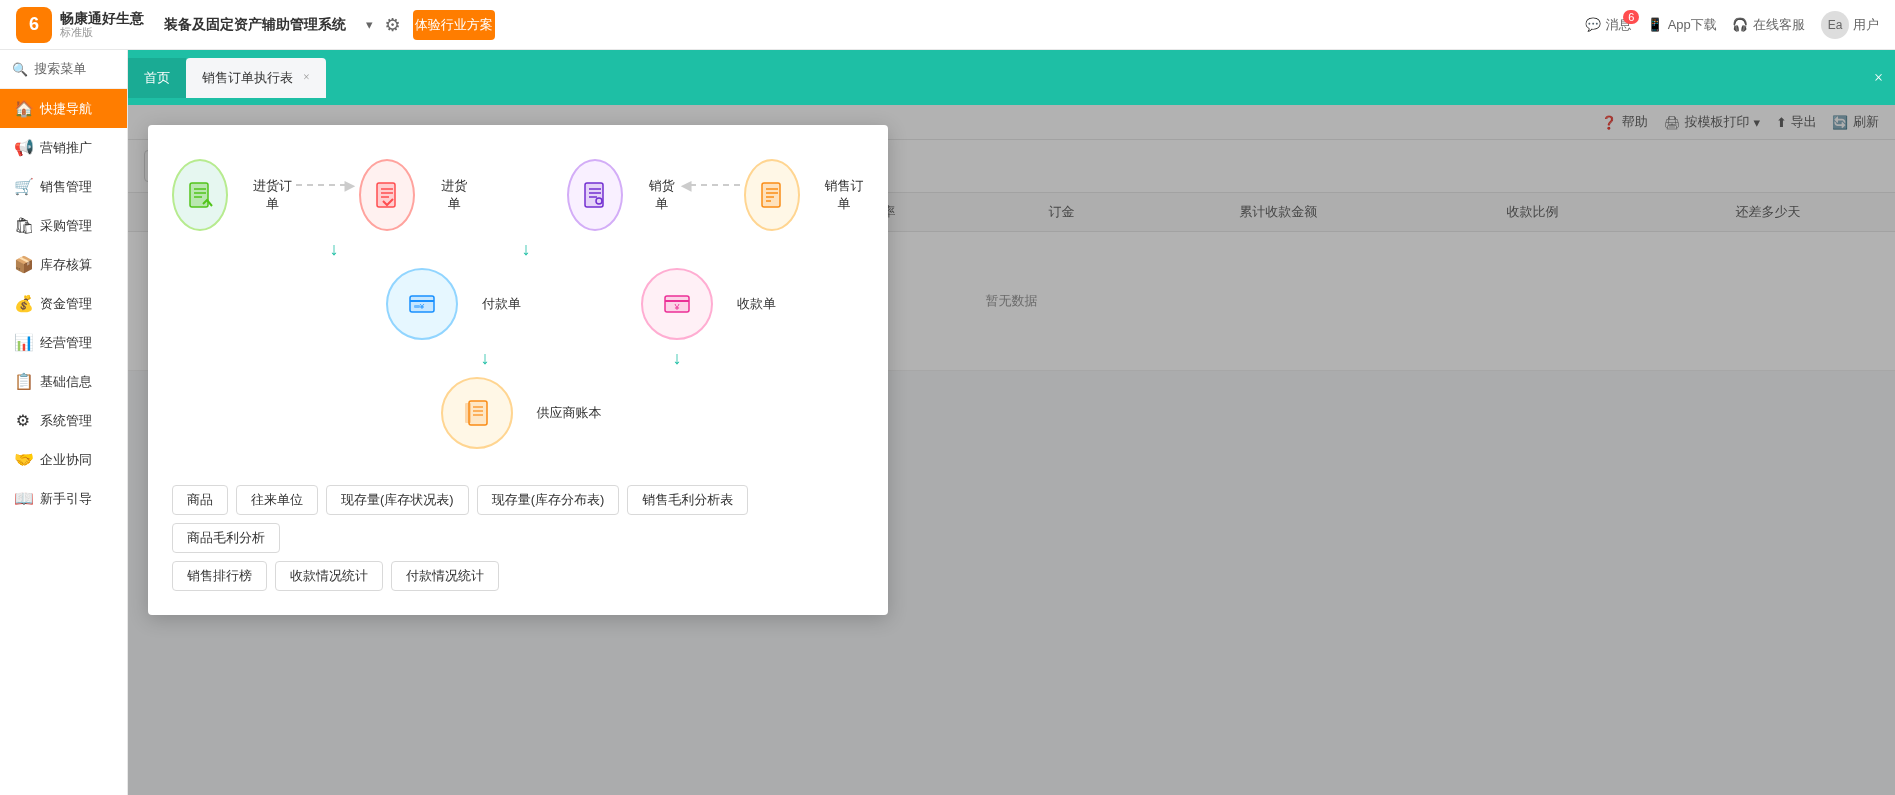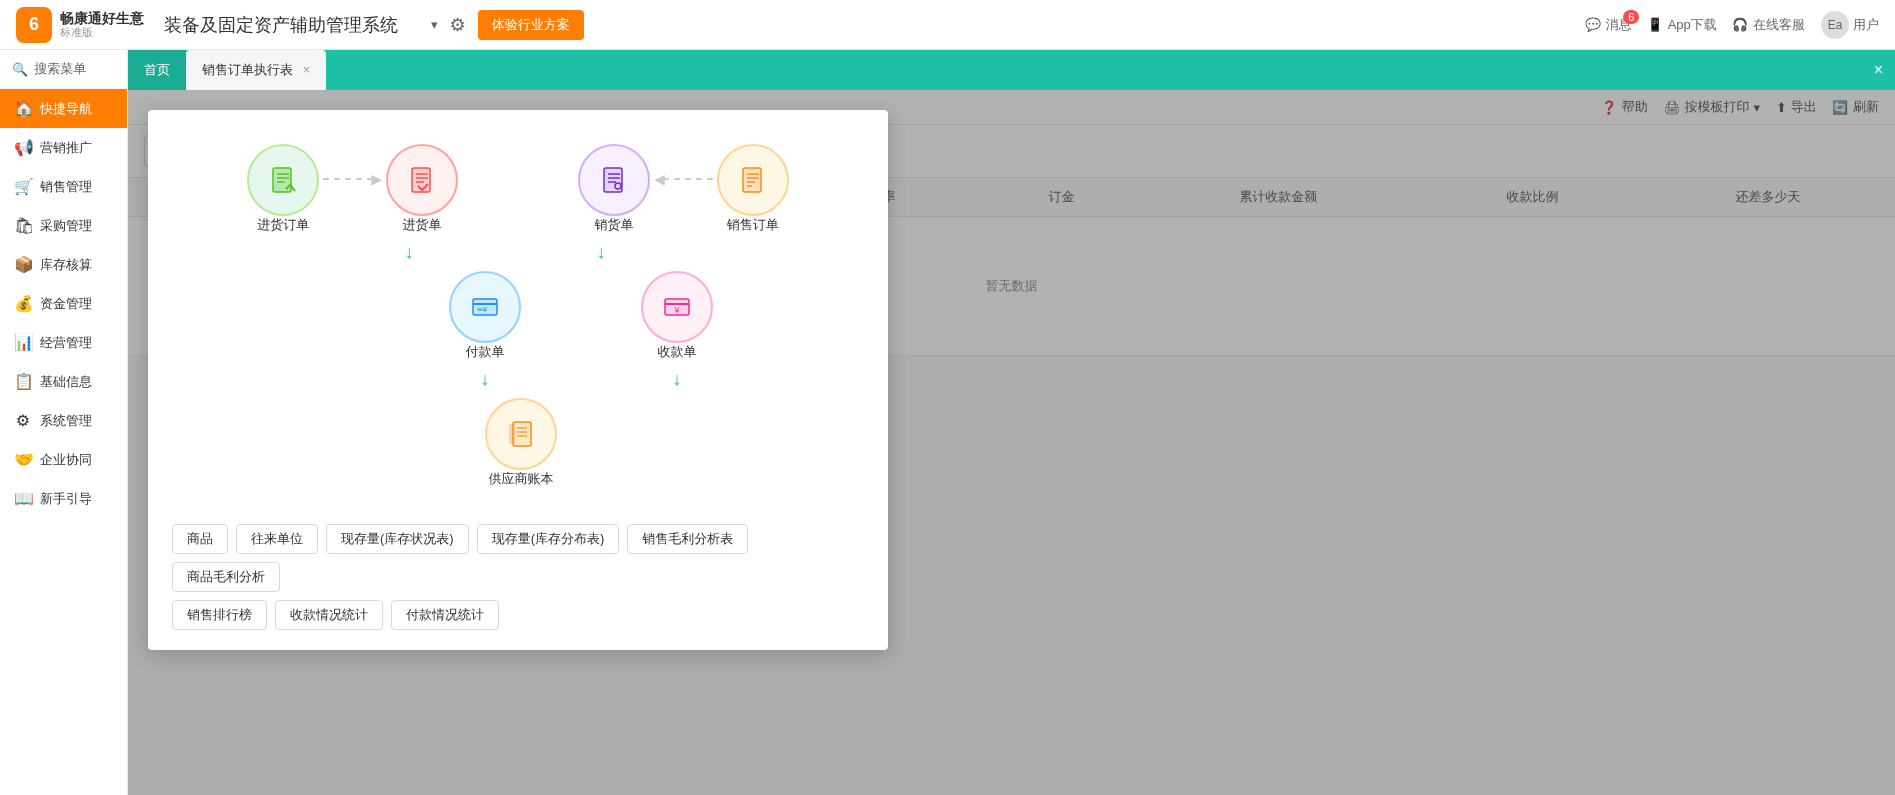--- a/index.html
+++ b/index.html
@@ -4,34 +4,34 @@
   <style>
     * { box-sizing: border-box; margin: 0; padding: 0; }
     body { font-family: 'Microsoft YaHei', Arial, sans-serif; font-size: 13px; background: #f0f2f5; overflow: hidden; }
 
     
     .app-wrapper { display: flex; flex-direction: column; height: 795px; width: 1895px; }
     .top-bar { display: flex; align-items: center; background: #fff; height: 50px; padding: 0 16px; border-bottom: 1px solid #e8e8e8; flex-shrink: 0; }
     .main-area { display: flex; flex: 1; overflow: hidden; }
     .sidebar { width: 128px; background: #fff; border-right: 1px solid #e8e8e8; flex-shrink: 0; display: flex; flex-direction: column; }
     .content-area { flex: 1; display: flex; flex-direction: column; overflow: hidden; background: #f5f6f8; }
-    .tabs-bar { background: #1ebfa5; display: flex; align-items: center; height: 40px; flex-shrink: 0; }
+    .tabs-bar { background: #1ebfa5; display: flex; align-items: center; height: 55px; flex-shrink: 0; font-family: Liberation Serif, serif; }
     .page-content { flex: 1; overflow: auto; position: relative; }
 
     
     .logo-area { display: flex; align-items: center; margin-right: 20px; }
     .logo-icon { width: 36px; height: 36px; background: #ff7d00; border-radius: 8px; display: flex; align-items: center; justify-content: center; color: white; font-size: 18px; font-weight: bold; margin-right: 8px; }
     .logo-text { display: flex; flex-direction: column; line-height: 1.2; }
     .logo-text .main { font-size: 14px; color: #333; font-weight: bold; }
     .logo-text .sub { font-size: 11px; color: #999; }
-    .system-title { font-size: 18px; color: #333; margin-right: 21px; }
+    .system-title { font-size: 14px; color: #333; margin-right: 8px; font-weight: bold; }
     .top-bar-center { flex: 1; display: flex; align-items: center; gap: 12px; }
     .dropdown-btn { display: flex; align-items: center; gap: 4px; color: #666; cursor: pointer; }
     .settings-icon { color: #666; cursor: pointer; font-size: 18px; }
-    .experience-btn { background: #ff7d00; color: white; border: none; padding: 6px 14px; border-radius: 4px; cursor: pointer; font-size: 13px; }
+    .experience-btn { background: #ff7d00; color: white; border: none; padding: 6px 2px; border-radius: 4px; cursor: pointer; font-size: 13px; }
     .top-bar-right { display: flex; align-items: center; gap: 16px; margin-left: auto; }
     .top-icon-item { display: flex; align-items: center; gap: 4px; color: #666; cursor: pointer; font-size: 13px; position: relative; }
     .badge { background: #ff4d4f; color: white; border-radius: 10px; padding: 1px 5px; font-size: 11px; position: absolute; top: -6px; right: -8px; }
     .user-avatar { width: 28px; height: 28px; background: #ddd; border-radius: 50%; display: flex; align-items: center; justify-content: center; overflow: hidden; }
 
     
     .sidebar-search { padding: 10px 12px; border-bottom: 1px solid #f0f0f0; display: flex; align-items: center; gap: 6px; color: #666; cursor: pointer; font-size: 13px; }
     .sidebar-menu { flex: 1; overflow-y: auto; }
     .sidebar-item { display: flex; align-items: center; gap: 8px; padding: 10px 14px; cursor: pointer; color: #333; font-size: 13px; }
     .sidebar-item.active { background: #ff7d00; color: white; }
@@ -69,21 +69,21 @@
     .modal-box { background: #fff; border-radius: 4px; width: 740px; margin: 20px 0 0 20px; padding: 24px; position: relative; box-shadow: 0 4px 20px rgba(0,0,0,0.2); max-height: 540px; overflow: hidden; }
     .flow-circle { width: 72px; height: 72px; border-radius: 50%; display: flex; align-items: center; justify-content: center; font-size: 28px; }
     .flow-circle.green { background: #e6f7f0; color: #52c41a; border: 2px solid #b7eb8f; }
     .flow-circle.red { background: #fff1f0; color: #ff4d4f; border: 2px solid #ffa39e; }
     .flow-circle.purple { background: #f9f0ff; color: #722ed1; border: 2px solid #d3adf7; }
     .flow-circle.orange { background: #fff7e6; color: #fa8c16; border: 2px solid #ffd591; }
     .flow-circle.blue { background: #e6f7ff; color: #1890ff; border: 2px solid #91d5ff; }
     .flow-circle.pink { background: #fff0f6; color: #eb2f96; border: 2px solid #ffadd2; }
     .flow-circle.teal { background: #e6f4ff; color: #096dd9; border: 2px solid #69c0ff; }
     .flow-label { font-size: 13px; color: #333; text-align: center; }
-    .flow-col { display: flex; flex-direction: column; align-items: center; }
+    .flow-col { display: flex; flex-direction: row; align-items: center; gap: 24px; }
 
     
     .common-functions { margin-top: 16px; }
     .common-title { font-size: 13px; color: #333; font-weight: 500; margin-bottom: 10px; }
     .func-buttons { display: flex; flex-wrap: wrap; gap: 8px; }
     .func-btn { border: 1px solid #d9d9d9; background: white; color: #333; padding: 5px 14px; border-radius: 4px; cursor: pointer; font-size: 13px; }
   </style>
 </head>
 <body>
 

